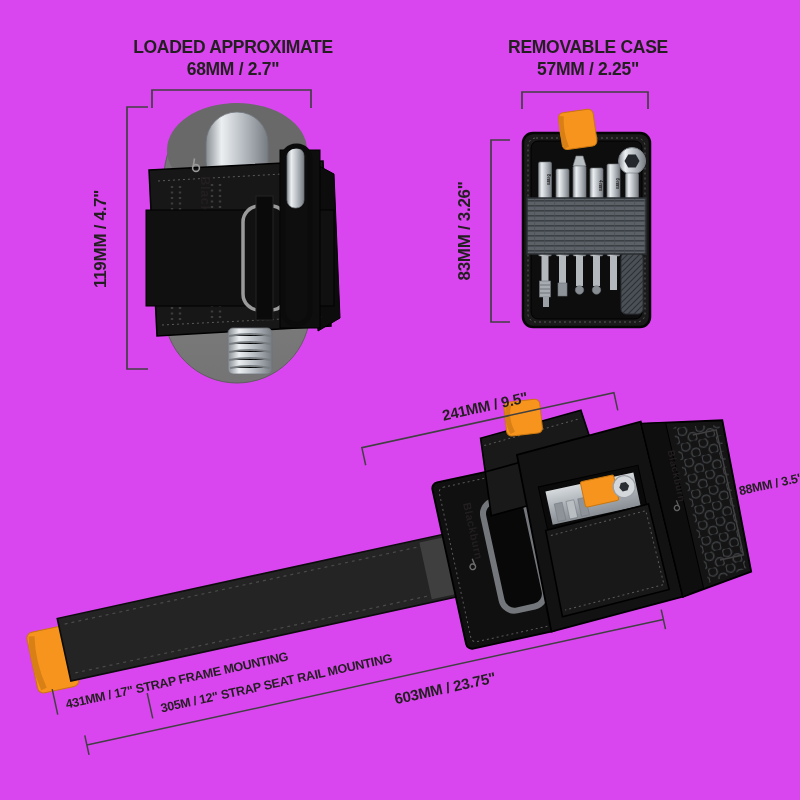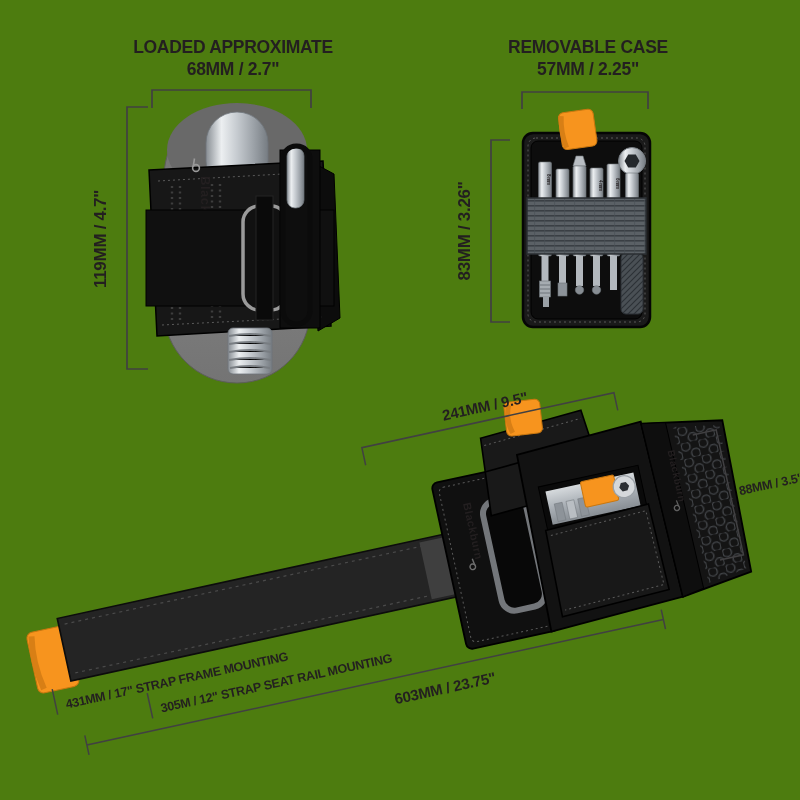--- a/index.html
+++ b/index.html
@@ -1,16 +1,16 @@
 <!DOCTYPE html>
 <html><head>
 <meta charset="utf-8">
 <style>
   html,body{margin:0;padding:0;background:#ffffff}
-  .canvas{position:relative;width:800px;height:800px;background:#4d7c0f;overflow:hidden;
+  .canvas{position:relative;width:800px;height:800px;background:#d946ef;overflow:hidden;
           font-family:"Liberation Sans","DejaVu Sans",sans-serif}
   svg{display:block}
   svg text{font-family:"Liberation Sans","DejaVu Sans",sans-serif;fill:#231f20;font-weight:bold;letter-spacing:-0.3px}
   .title{font-size:17.5px}
   .dimlabel{font-size:17px}
   .dim{stroke:#414042;stroke-width:1.7;fill:none}
   .dim-thin{stroke:#414042;stroke-width:1.5;fill:none}
   .stitch{stroke:#4a4a4a;stroke-width:1.2;fill:none;stroke-dasharray:3 4}
   .stitch-lt{stroke:#5a5a5a;stroke-width:1;fill:none;stroke-dasharray:2 3}
   .brandtxt{letter-spacing:0.5px}

